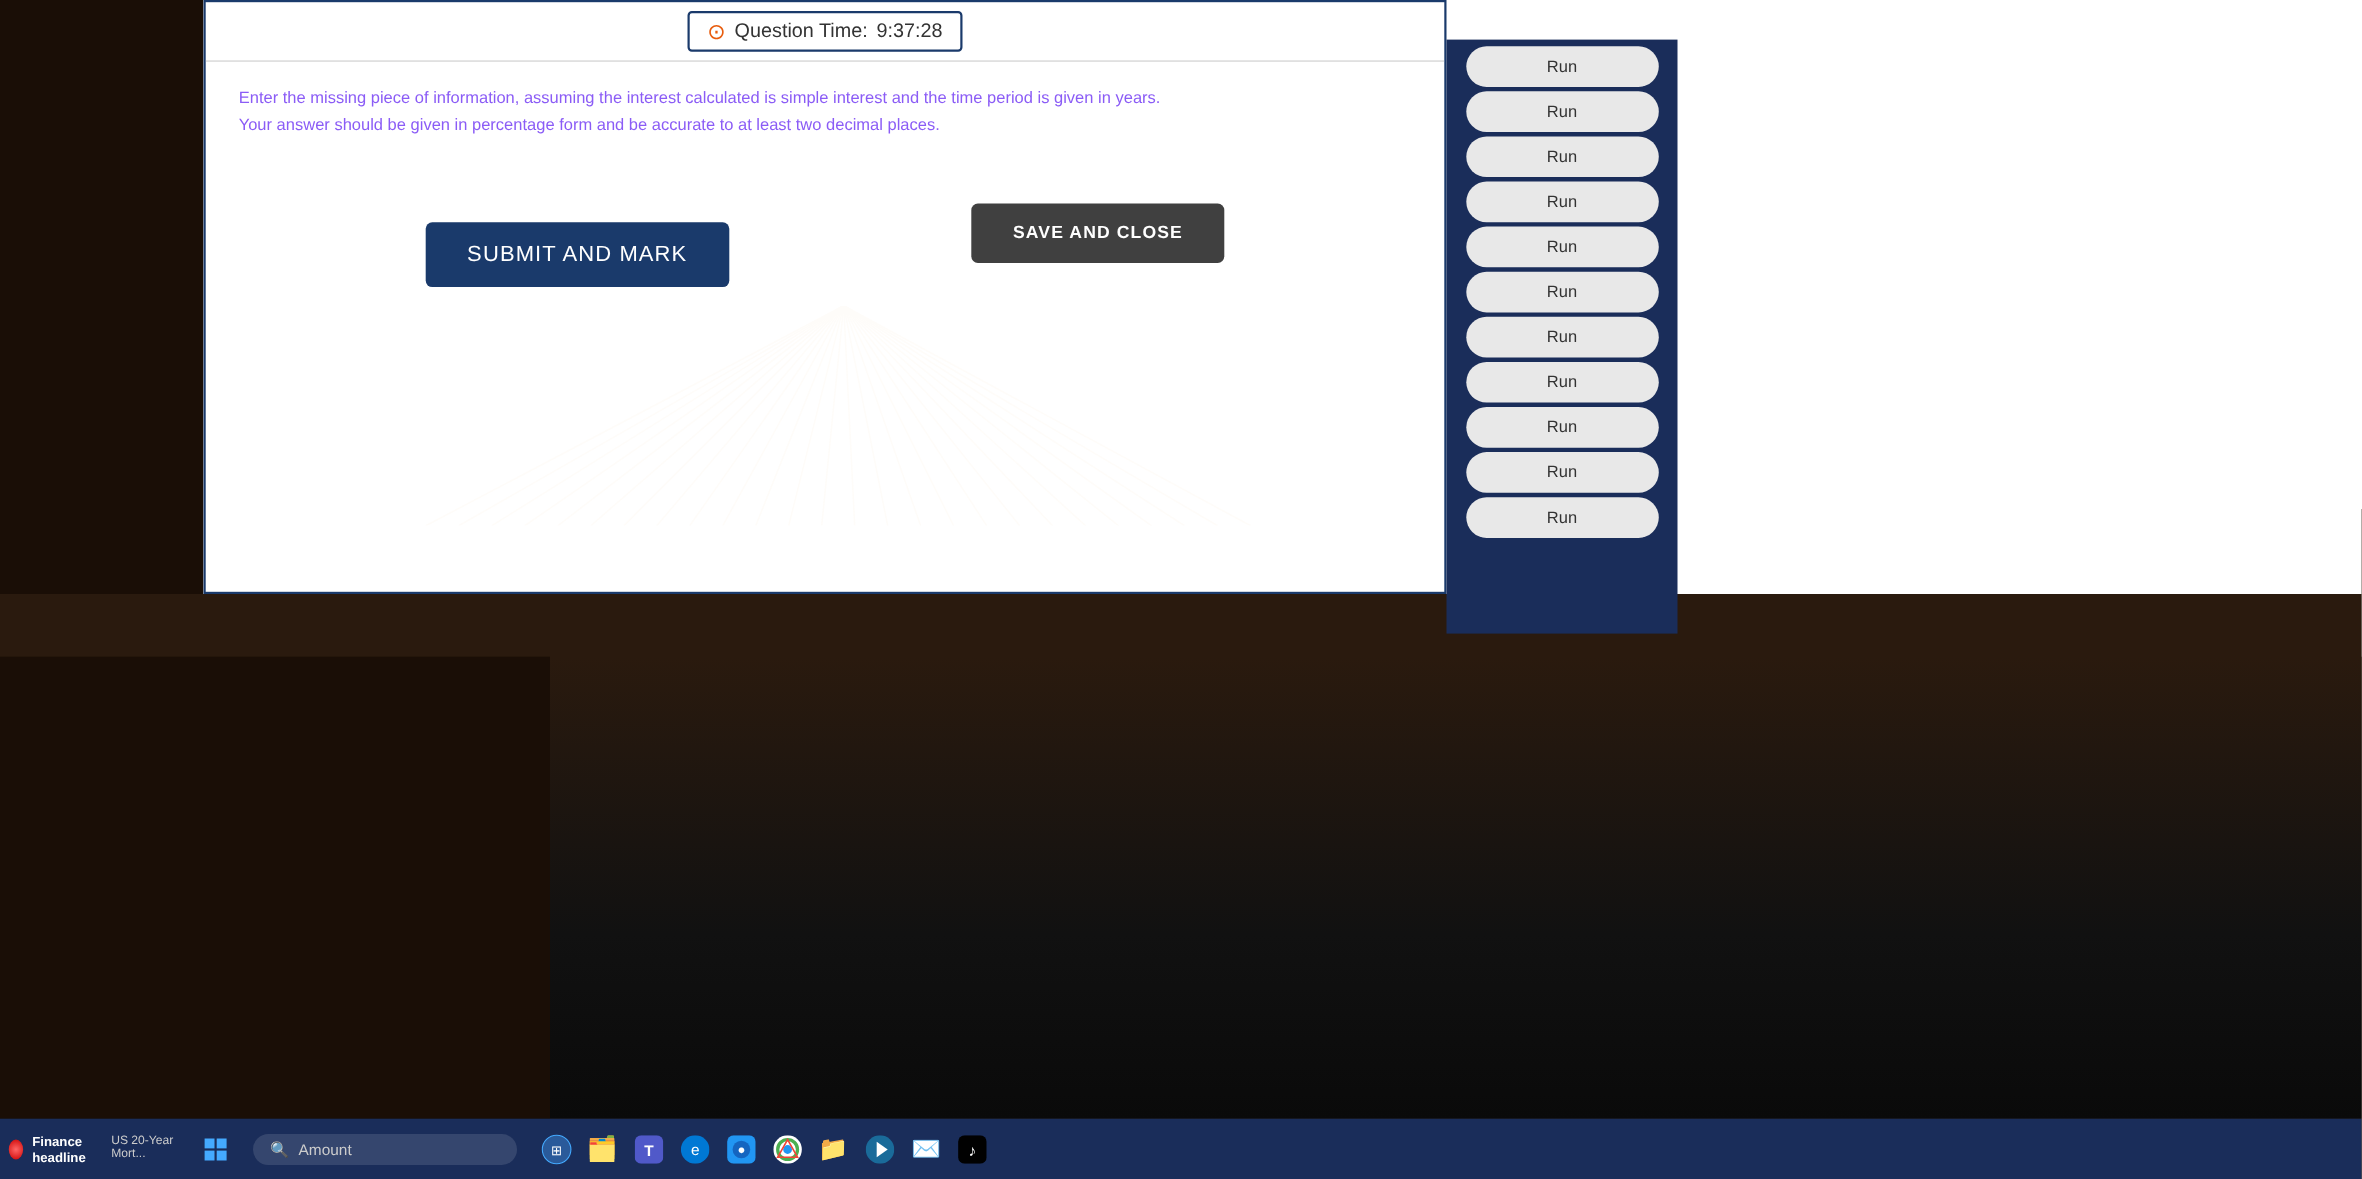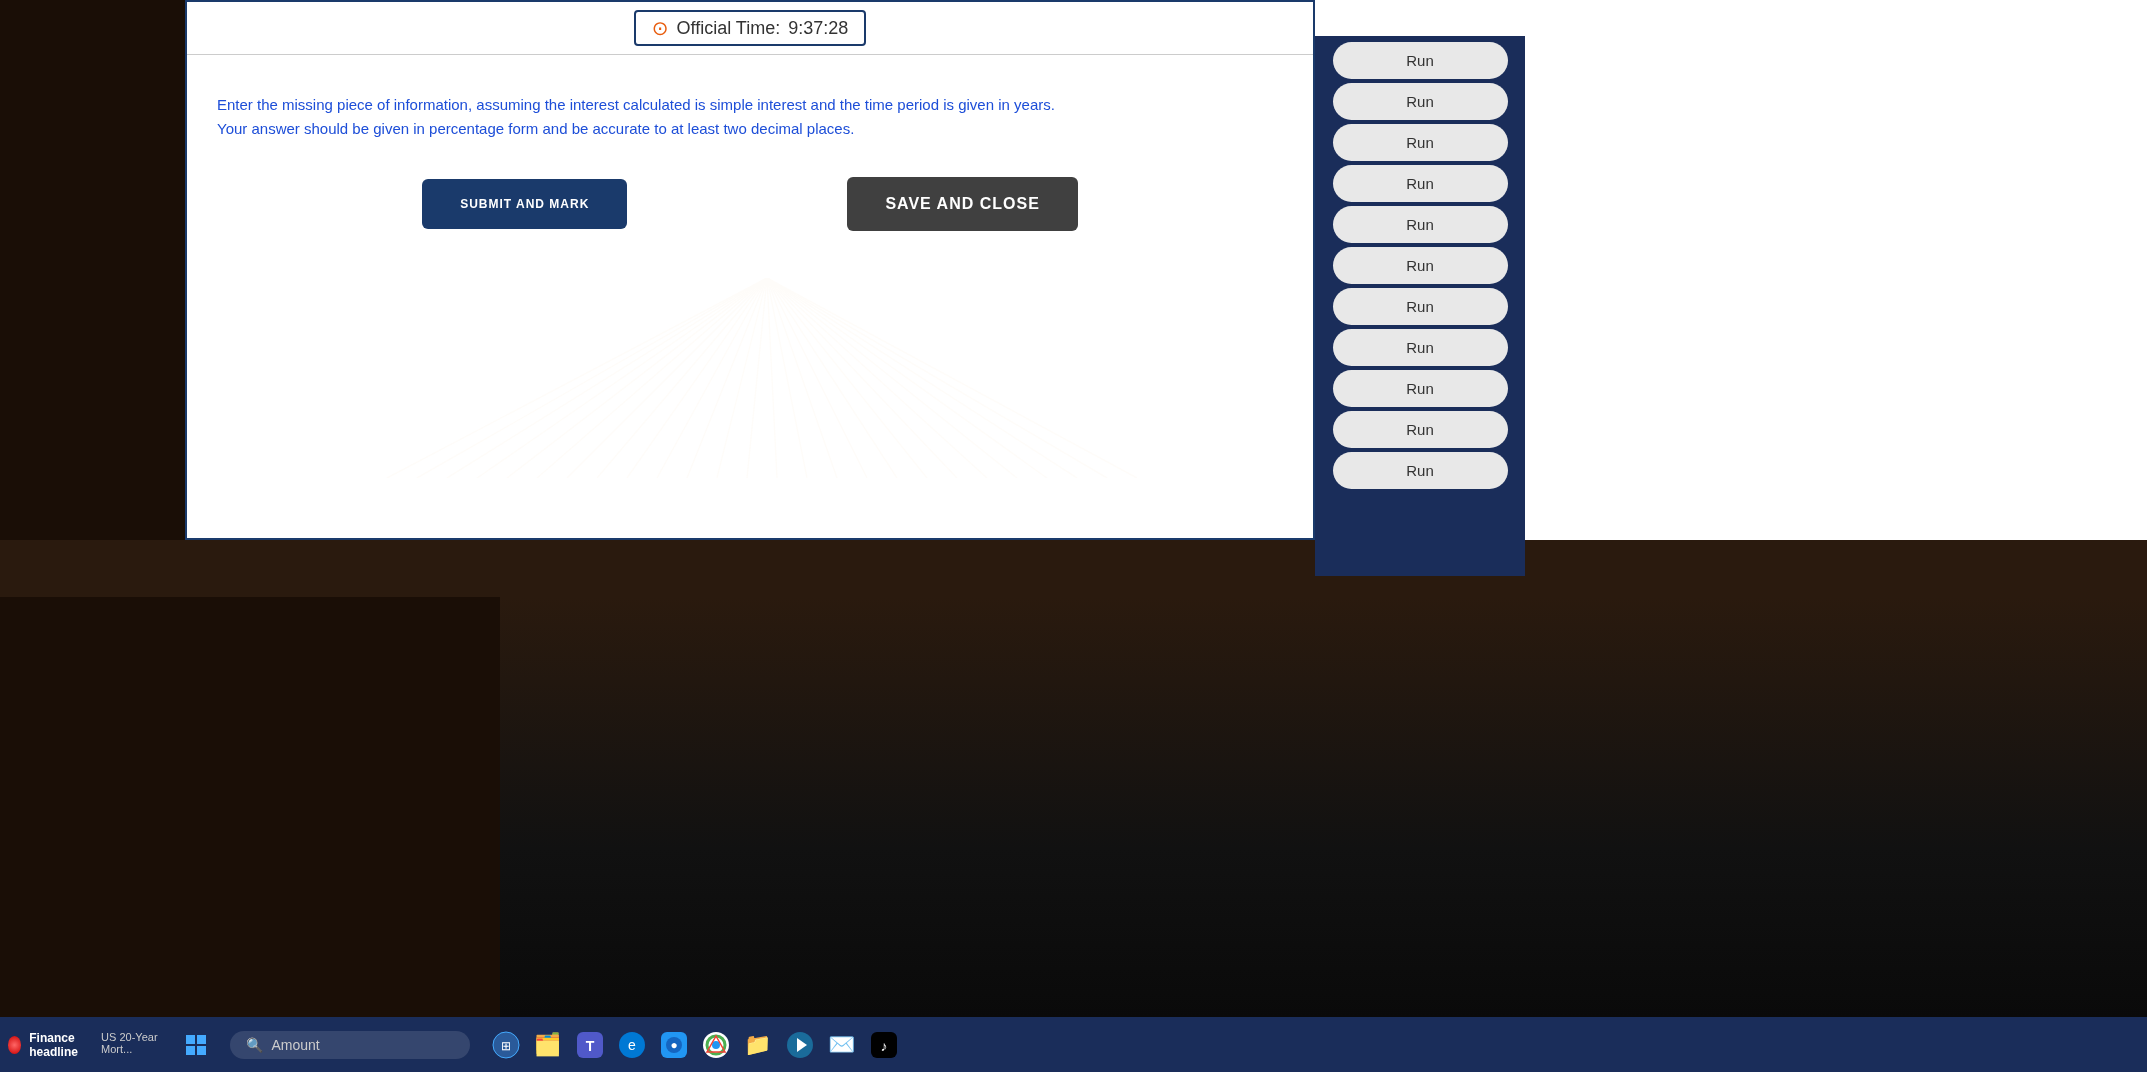--- a/index.html
+++ b/index.html
@@ -52,24 +52,23 @@
       padding: 22px 30px;
     }
     .question-title {
       font-size: 20px;
       font-weight: bold;
       color: #222;
       margin-bottom: 14px;
     }
     .question-text {
       font-size: 15px;
-      color: #1d4ed8;
+      color: #8b5cf6;
       line-height: 1.6;
       margin-bottom: 20px;
-      margin-top: 16px;
     }
 
     
     .data-table {
       width: 820px;
       border-collapse: collapse;
       margin: 0 auto 0 10px;
     }
     .data-table thead tr {
       background: #e8900a;
@@ -103,27 +102,28 @@
     .buttons-area {
       display: flex;
       align-items: center;
       justify-content: center;
       gap: 220px;
       margin-top: 36px;
     }
     .btn-submit {
       background: #1a3a6b;
       color: #fff;
-      font-weight: bold;
-      font-size: 12px;
+      font-weight: normal;
+      font-size: 20px;
       letter-spacing: 1px;
       border: none;
       border-radius: 6px;
       padding: 18px 38px;
       cursor: pointer;
+      margin-top: 40px;
     }
     .btn-save {
       background: #404040;
       color: #fff;
       font-weight: bold;
       font-size: 16px;
       letter-spacing: 1px;
       border: none;
       border-radius: 6px;
       padding: 18px 38px;
@@ -287,21 +287,21 @@
 
 <div style="position:absolute;left:0;top:0;width:2147px;height:540px;background:#fff;"></div>
 
 <div style="position:absolute;left:0;top:0;width:185px;height:540px;background:#1a0e06;"></div>
 
 <div class="main-content">
 
   <div class="time-bar">
     <div class="time-badge">
       <span class="clock-icon">⊙</span>
-      <span>Official Time:</span>
+      <span>Question Time:</span>
       <span>9:37:28</span>
     </div>
   </div>
 
   <div class="question-area">
     <div class="question-text">
       <span>Enter the missing piece of information, assuming the interest calculated is simple interest and the time period is given in</span>
       <span>years.</span><br>
       <span>Your answer should be given in percentage form and be accurate to at least two decimal places.</span>
     </div>

